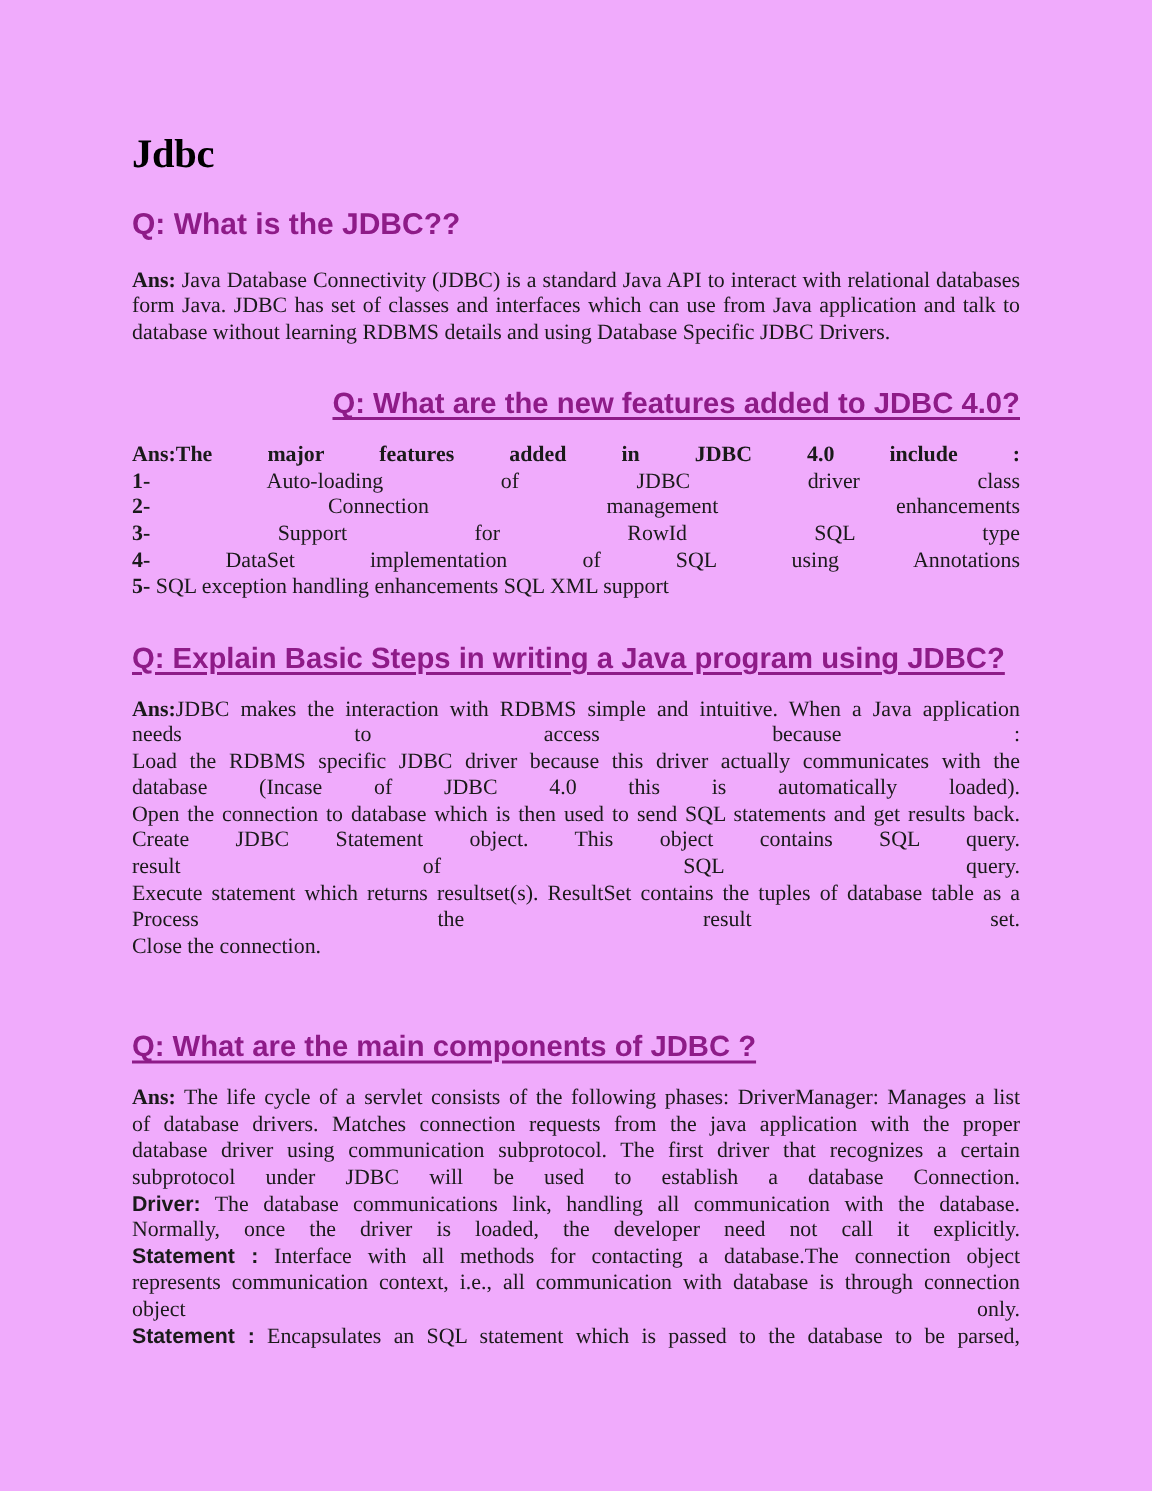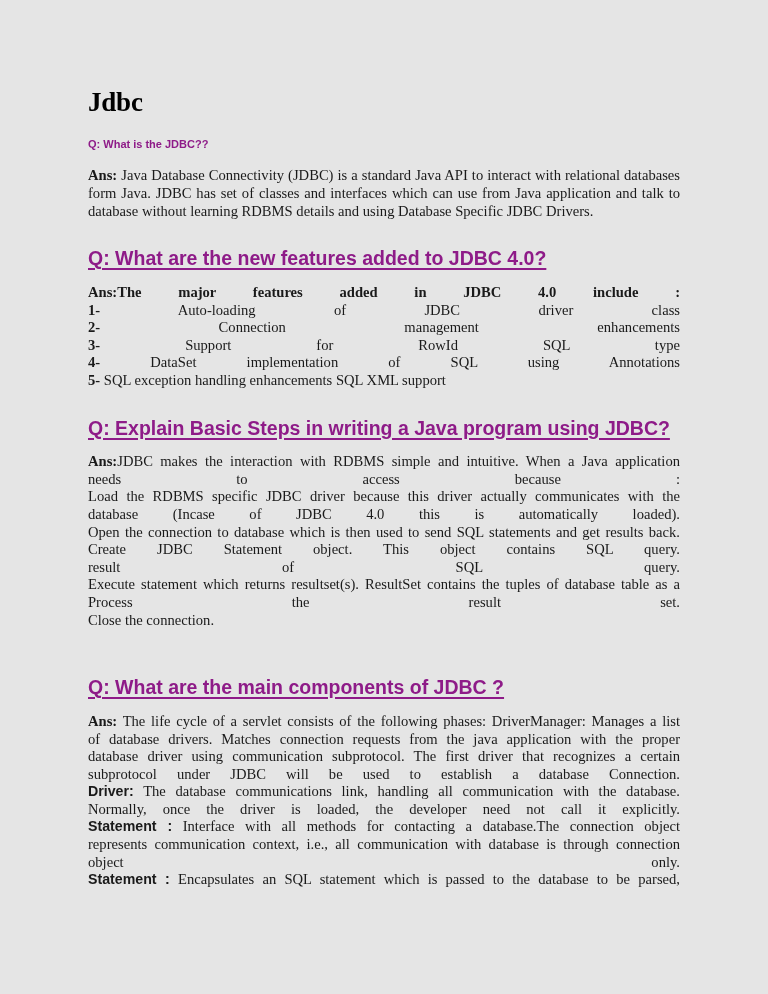--- a/index.html
+++ b/index.html
@@ -15,40 +15,40 @@
     font-family: "Liberation Serif", "DejaVu Serif", serif;
     color: #000000;
     -webkit-font-smoothing: antialiased;
   }
   .page {
     position: relative;
     width: 768px;
     height: 994px;
     box-sizing: border-box;
     padding: 88px 88px 0 88px;
-    background: #e5e5e5;
+    background: #f0abfc;
   }
   .doc-title {
     font-family: "Liberation Serif", "DejaVu Serif", serif;
     font-weight: bold;
     font-size: 27px;
     line-height: 1.1;
     color: #000000;
     margin: 0 0 20px 0;
     letter-spacing: -0.2px;
   }
   
   .q-heading {
     font-family: "Liberation Sans", "DejaVu Sans", sans-serif;
     font-weight: bold;
     color: #8E1B88;
     margin: 0;
   }
   .q-heading.small {
-    font-size: 11px;
+    font-size: 20px;
     line-height: 1.25;
     margin-bottom: 16px;
   }
   .q-heading.large {
     font-size: 19.5px;
     line-height: 1.32;
     text-decoration: underline;
     text-decoration-thickness: 2px;
     text-underline-offset: 3px;
     margin-bottom: 12px;
@@ -90,21 +90,21 @@
 <body>
 
 <div class="page">
 
   <h1 class="doc-title">Jdbc</h1>
 
   <div id="sections-root">
       <div class="q-heading small" style="color: rgb(142, 27, 136);">Q: What is the JDBC??</div>
       <div class="ans" style="color: rgb(26, 26, 26);"><b>Ans:</b> <span>Java Database Connectivity (JDBC) is a standard Java API to interact with relational databases form Java. JDBC has set of classes and interfaces which can use from Java application and talk to database without learning RDBMS details and using Database Specific JDBC Drivers.</span></div>
       <div class="gap-lg"></div>
-      <div class="q-heading large" style="color: rgb(142, 27, 136);">Q: What are the new features added to JDBC 4.0?</div>
+      <div class="q-heading large" style="color: rgb(142, 27, 136); text-align: right;">Q: What are the new features added to JDBC 4.0?</div>
       <div class="ans" style="color: rgb(26, 26, 26);">
         <span class="jline"><b>Ans:The</b> <span style="font-weight: bold;">major features added in JDBC 4.0 include :</span></span>
         <span class="jline"><b>1-</b> <span>Auto-loading of JDBC driver class</span></span>
         <span class="jline"><b>2-</b> <span>Connection management enhancements</span></span>
         <span class="jline"><b>3-</b> <span>Support for RowId SQL type</span></span>
         <span class="jline"><b>4-</b> <span>DataSet implementation of SQL using Annotations</span></span>
         <span class="jline last"><b>5-</b> <span>SQL exception handling enhancements SQL XML support</span></span>
       </div>
       <div class="gap-lg"></div>
       <div class="q-heading large" style="color: rgb(142, 27, 136);">Q: Explain Basic Steps in writing a Java program using JDBC?</div>

